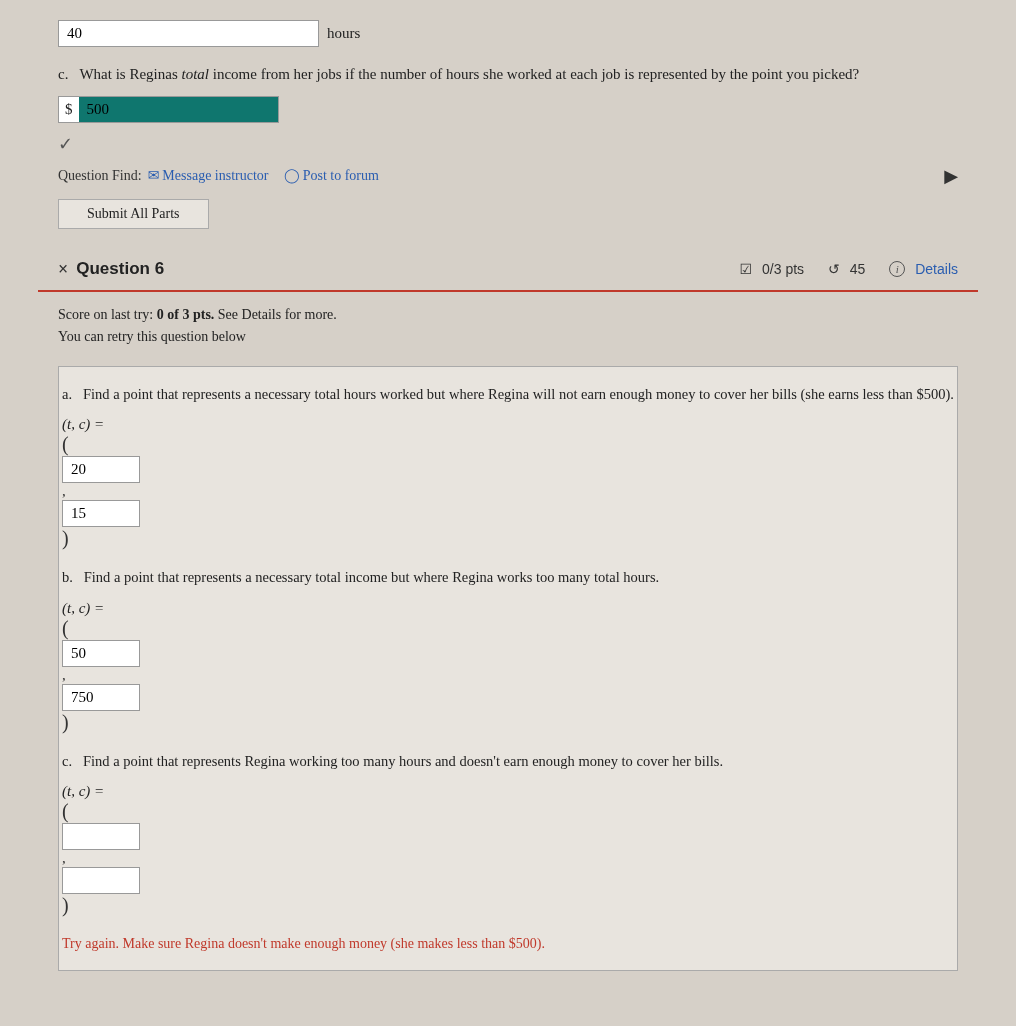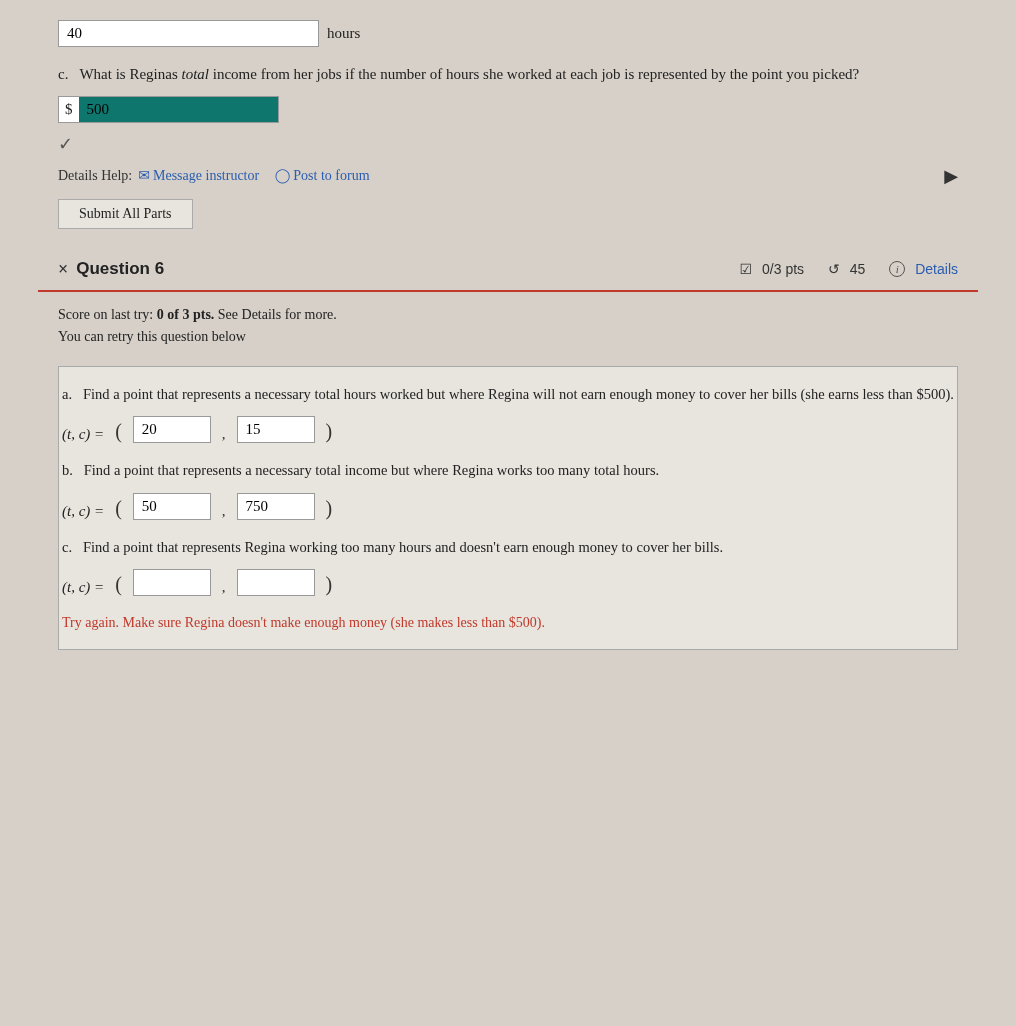--- a/index.html
+++ b/index.html
@@ -99,21 +99,21 @@
       align-items: center;
       gap: 3px;
     }
     .help-separator {
       color: #555;
       font-size: 14px;
     }
     .submit-btn {
       border: 1px solid #aaa;
       background: #e8e4de;
-      padding: 6px 20px;
+      padding: 6px 28px;
       font-size: 14px;
       font-family: Georgia, serif;
       cursor: pointer;
       color: #222;
     }
 
     
     .question-header {
       display: flex;
       align-items: center;
@@ -193,24 +193,25 @@
       background: #e8e4de;
       padding: 16px 3px;
     }
     .part-text {
       font-size: 14.5px;
       line-height: 1.6;
       margin-bottom: 10px;
     }
     .answer-row {
       display: flex;
-      align-items: flex-end;
-      gap: 11px;
+      align-items: flex-start;
+      gap: 0;
       margin-bottom: 16px;
       font-size: 15px;
+      flex-direction: column;
     }
     .tc-label {
       font-style: italic;
       font-size: 15px;
     }
     .paren {
       font-size: 20px;
       color: #333;
       font-weight: 300;
     }
@@ -259,21 +260,21 @@
       <div class="dollar-input-row">
         <span class="dollar-sign">$</span>
         <input class="dollar-input" type="text" value="500" style="">
       </div>
 
       <div class="checkmark-row">
         <span>✓</span>
       </div>
 
       <div class="question-help-row">
-        <span class="question-help-label">Details Help:</span>
+        <span class="question-help-label">Question Find:</span>
         <a class="help-link">
           <span>✉</span>
           <span>Message instructor</span>
         </a>
         <span class="help-separator">&nbsp;</span>
         <a class="help-link">
           <span>◯</span>
           <span>Post to forum</span>
         </a>
         <span style="flex:1"></span>

